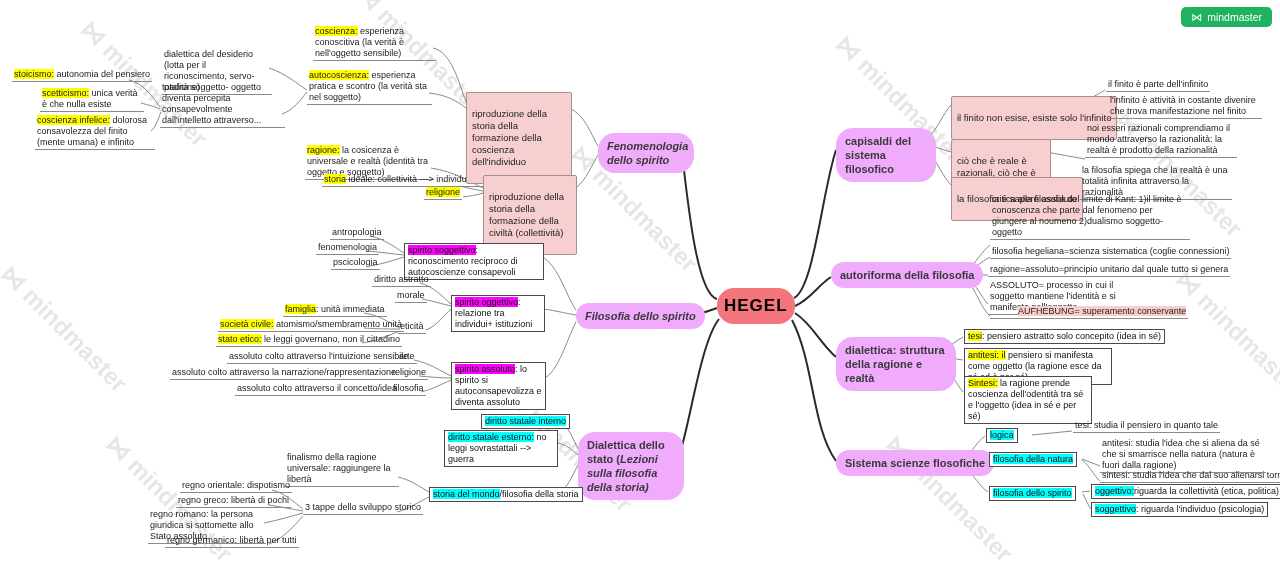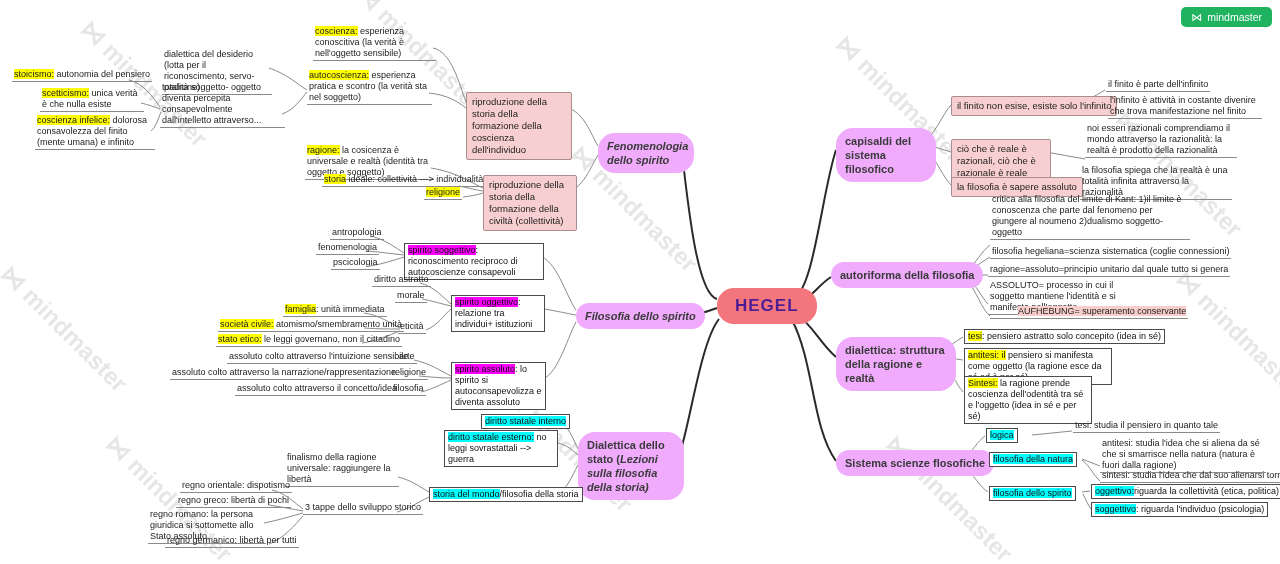--- a/index.html
+++ b/index.html
@@ -7,26 +7,26 @@
      font-family:"Liberation Sans",sans-serif;}
   svg.links{position:absolute;left:0;top:0;z-index:1;}
   .wm{position:absolute;z-index:0;color:rgba(60,60,60,0.13);font-weight:bold;font-size:24px;
       transform:rotate(45deg);transform-origin:left top;white-space:nowrap;pointer-events:none;}
   .lbl{position:absolute;z-index:2;font-size:9px;line-height:11px;color:#1b1b1b;
        border-bottom:1px solid #8a8a8a;padding:0 2px 1px 2px;}
   .nw{white-space:nowrap;}
   .box{position:absolute;z-index:2;font-size:9px;line-height:11px;color:#111;background:#fff;
        border:1px solid #4a4a4a;padding:1px 3px;}
   .pbox{position:absolute;z-index:2;font-size:9.5px;line-height:12px;color:#222;background:#f8cfd0;
-        border:1px solid #aa8e8e;padding:3px 5px;border-radius:2px;}
+        border:1px solid #aa8e8e;padding:15px 5px;border-radius:2px;}
   .topic{position:absolute;z-index:2;background:#f0abfc;border-radius:17px;padding:6px 9px;
          font-size:11px;font-weight:bold;color:#3a3a3a;line-height:14px;}
   .it{font-style:italic;}
-  .hegel{position:absolute;z-index:3;background:#f4767d;color:#4c1d95;border-radius:17px;
-         font-weight:bold;font-size:17px;padding:8px 18px;letter-spacing:1px;}
+  .hegel{position:absolute;z-index:3;background:#f4767d;color:#000000;border-radius:17px;
+         font-weight:bold;font-size:17px;padding:8px 7px;letter-spacing:1px;}
   .hly{background:#ffff00;}
   .hlm{background:#ff00ff;}
   .hlc{background:#00ffff;margin-top:47px;}
   .hlp{background:#f8cecc;margin-left:26px;}
   .brand{position:absolute;z-index:4;top:7px;right:8px;background:#1fb35f;color:#fff;
          font-size:10.5px;border-radius:5px;padding:4px 10px;display:flex;gap:5px;align-items:center;}
   .brand .bi{font-size:11px;line-height:10px;}
 </style>
 </head>
 <body>

